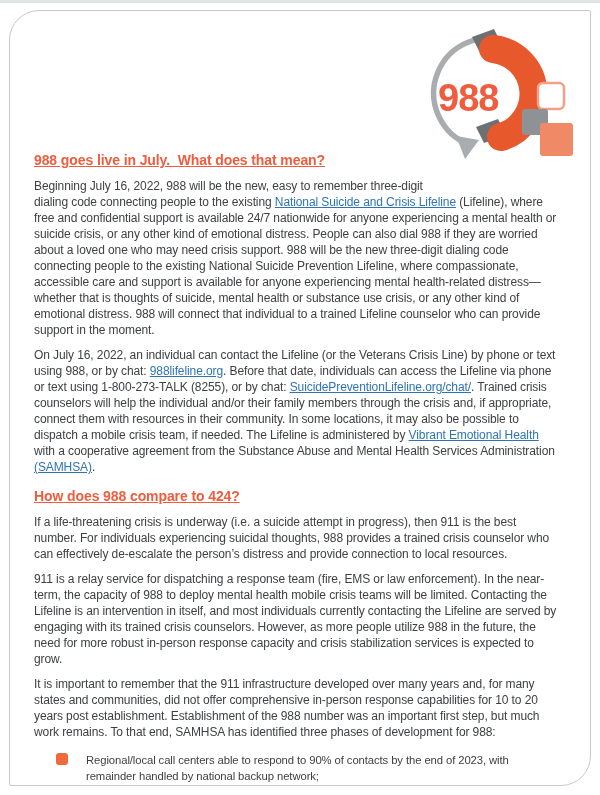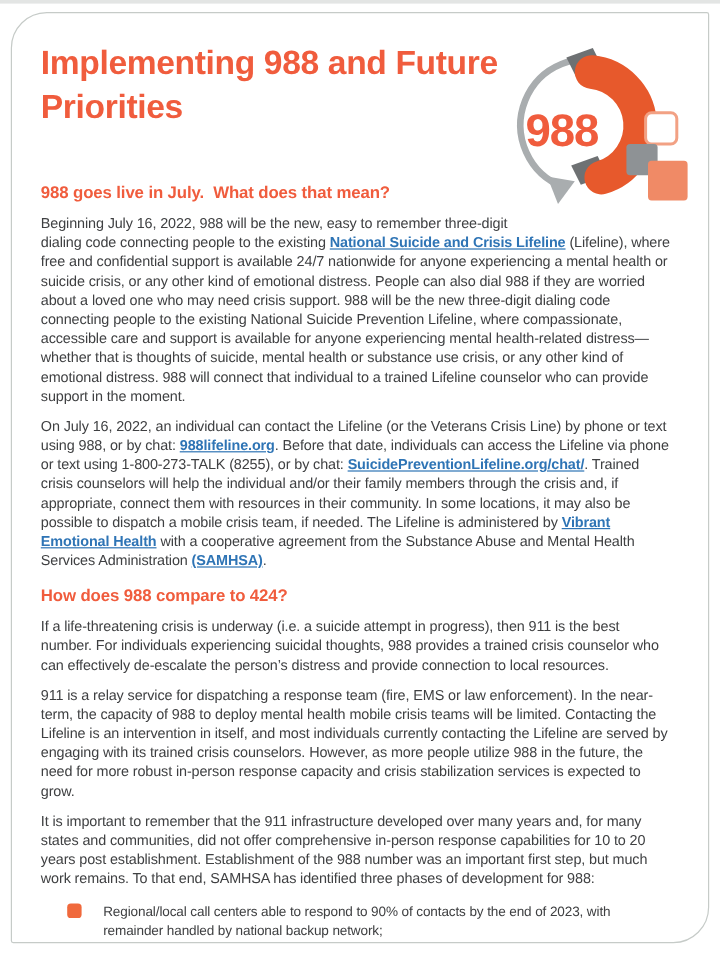--- a/index.html
+++ b/index.html
@@ -13,51 +13,47 @@
   .card { position:absolute; left:9px; top:10px; width:582px; height:776px;
     background:#ffffff; border:1.5px solid #c6cbc8;
     border-radius:30px 2px 30px 2px; overflow:hidden; }
 
   .card-inner { padding:16px 13px 0 24px; position:relative; height:100%; }
 
   
   .doc-header { position:relative; height:112px; }
   .doc-title { color:#f05c3d; font-size:28px; line-height:36px;
     font-weight:600; letter-spacing:-0.3px; padding-top:8px; }
-  .logo-wrap { position:absolute; top:11px; right:2px; width:155px; height:140px; }
+  .logo-wrap { position:absolute; top:0; right:2px; width:155px; height:140px; }
 
   
   .doc-body { padding-right:18px; }
   .section-heading { color:#f05c3d; font-size:14px; line-height:17px;
-    font-weight:bold; margin-top:13px; letter-spacing:-0.1px; }
+    font-weight:bold; margin-top:13px; letter-spacing:-0.1px;text-decoration:underline; }
   .para { color:#3f4042; font-size:12px; line-height:16px;
     letter-spacing:-0.1px; margin-top:9px; }
-  .doc-link { color:#2e74b5; text-decoration:underline; cursor:pointer;font-weight:bold; }
+  .doc-link { color:#2e74b5; text-decoration:underline; cursor:pointer; }
 
   .bullet-list { list-style:none; margin-top:12px; }
   .bullet-item { position:relative; margin-top:12px; }
   .bullet-item:first-child { margin-top:0; }
   .bullet-sq { position:absolute; left:22px; top:1px; width:12px; height:12px;
     background:#f0693c; border-radius:3px; }
   .bullet-text { display:block; padding-left:52px; color:#3f4042;
     font-size:11.3px; line-height:16px; letter-spacing:-0.1px; }
 </style>
 </head>
 <body>
 
 <div class="top-edge"></div>
 
 <div class="card">
   <div class="card-inner">
 
     <div class="doc-header">
-      <div class="doc-title">
-        <div>Implementing 988 and Future</div>
-        <div>Priorities</div>
-      </div>
 
       <div class="logo-wrap">
         <svg width="155" height="140" viewBox="0 0 155 140">
 
           <g>
             <path d="M 91 16 A 55 55 0 1 0 50 118" fill="none" stroke="#a9adaf" stroke-width="5.5"></path>
             <polygon points="36,109 59,113 45,132" fill="#a9adaf"></polygon>
           </g>
 
           <g>

